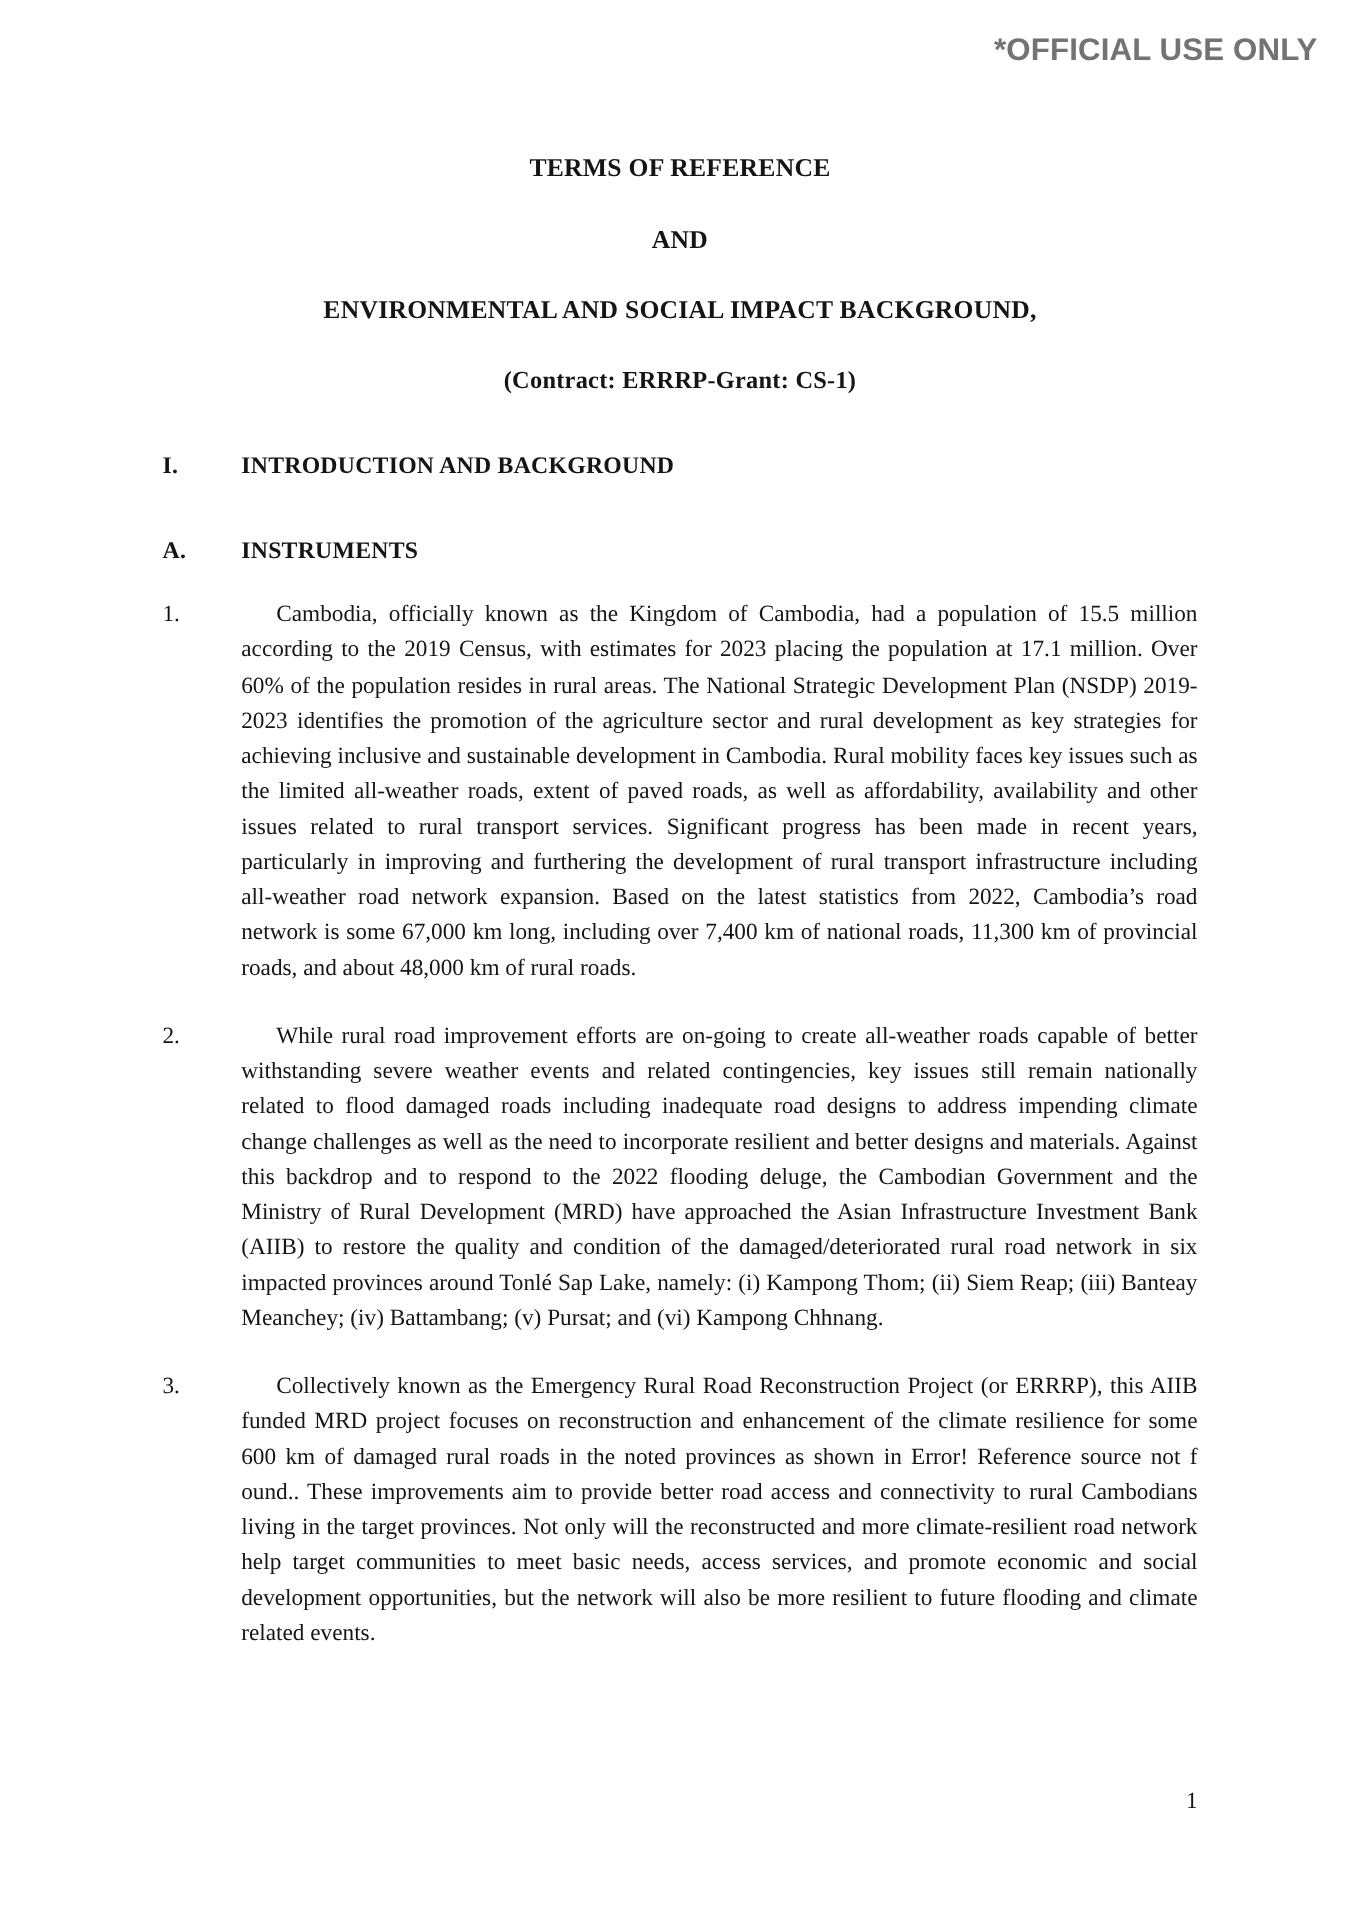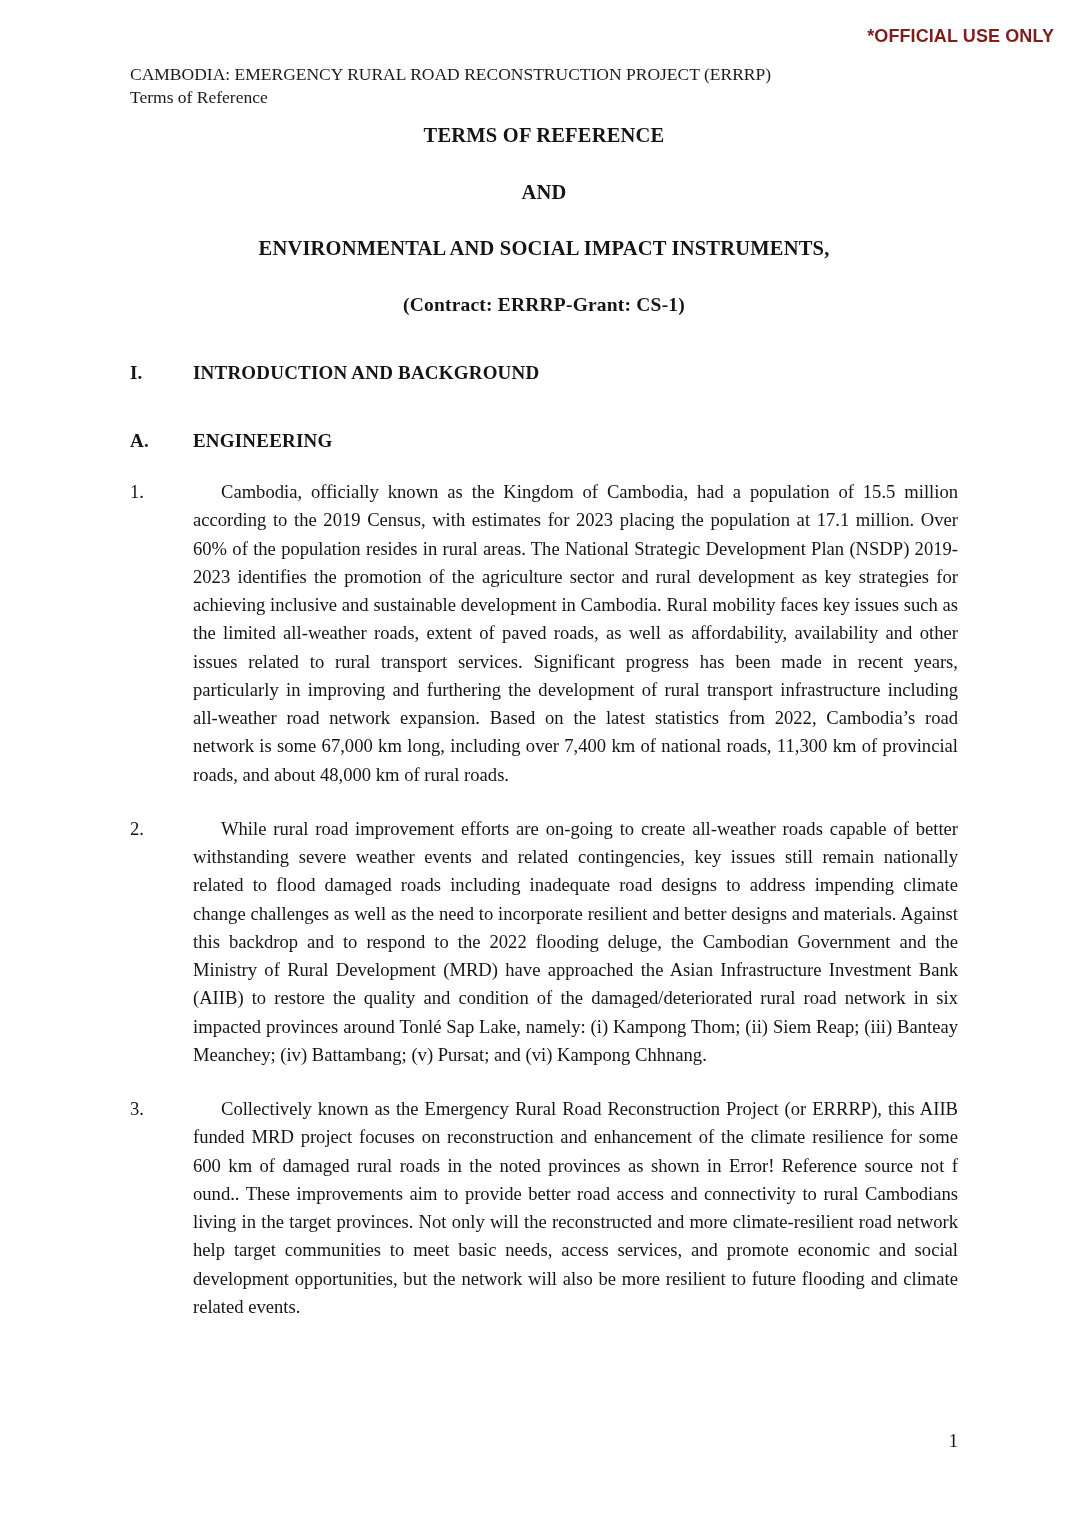--- a/index.html
+++ b/index.html
@@ -19,24 +19,24 @@
     overflow: hidden;
     box-sizing: border-box;
   }
 
   
   .classification {
     position: absolute;
     top: 26px;
     right: 32px;
     font-family: "Liberation Sans", "DejaVu Sans", sans-serif;
-    font-size: 18px;
+    font-size: 25px;
     font-weight: 700;
     letter-spacing: 0.1px;
-    color: #7f1d1d;
+    color: #737373;
     white-space: nowrap;
   }
 
   
   .running-header {
     position: absolute;
     top: 63px;
     left: 130px;
     width: 840px;
     font-size: 17.5px;
@@ -116,42 +116,38 @@
     color: #151515;
   }
 </style>
 </head>
 <body>
 
 <div id="page">
 
   <div class="classification">*OFFICIAL USE ONLY</div>
 
-  <div class="running-header">
-    <div>CAMBODIA: EMERGENCY RURAL ROAD RECONSTRUCTION PROJECT (ERRRP)</div>
-    <div>Terms of Reference</div>
-  </div>
 
   <div class="content">
 
     <div class="title-block">
       <div class="title-line">TERMS OF REFERENCE</div>
       <div class="title-line">AND</div>
-      <div class="title-line">ENVIRONMENTAL AND SOCIAL IMPACT INSTRUMENTS,</div>
+      <div class="title-line">ENVIRONMENTAL AND SOCIAL IMPACT BACKGROUND,</div>
       <div class="title-line contract">(Contract: ERRRP-Grant: CS-1)</div>
     </div>
 
     <div class="heading h-roman">
       <span class="marker">I.</span>
       <span class="htext">INTRODUCTION AND BACKGROUND</span>
     </div>
 
     <div class="heading h-alpha">
       <span class="marker">A.</span>
-      <span class="htext">ENGINEERING</span>
+      <span class="htext">INSTRUMENTS</span>
     </div>
 
     <div class="para">
       <span class="num">1.</span>
       <span class="ptext">Cambodia, officially known as the Kingdom of Cambodia, had a population of 15.5 million according to the 2019 Census, with estimates for 2023 placing the population at 17.1 million. Over 60% of the population resides in rural areas. The National Strategic Development Plan (NSDP) 2019-2023 identifies the promotion of the agriculture sector and rural development as key strategies for achieving inclusive and sustainable development in Cambodia. Rural mobility faces key issues such as the limited all-weather roads, extent of paved roads, as well as affordability, availability and other issues related to rural transport services. Significant progress has been made in recent years, particularly in improving and furthering the development of rural transport infrastructure including all-weather road network expansion. Based on the latest statistics from 2022, Cambodia’s road network is some 67,000 km long, including over 7,400 km of national roads, 11,300 km of provincial roads, and about 48,000 km of rural roads.</span>
     </div>
 
     <div class="para">
       <span class="num">2.</span>
       <span class="ptext">While rural road improvement efforts are on-going to create all-weather roads capable of better withstanding severe weather events and related contingencies, key issues still remain nationally related to flood damaged roads including inadequate road designs to address impending climate change challenges as well as the need to incorporate resilient and better designs and materials. Against this backdrop and to respond to the 2022 flooding deluge, the Cambodian Government and the Ministry of Rural Development (MRD) have approached the Asian Infrastructure Investment Bank (AIIB) to restore the quality and condition of the damaged/deteriorated rural road network in six impacted provinces around Tonlé Sap Lake, namely: (i) Kampong Thom; (ii) Siem Reap; (iii) Banteay Meanchey; (iv) Battambang; (v) Pursat; and (vi) Kampong Chhnang.</span>

